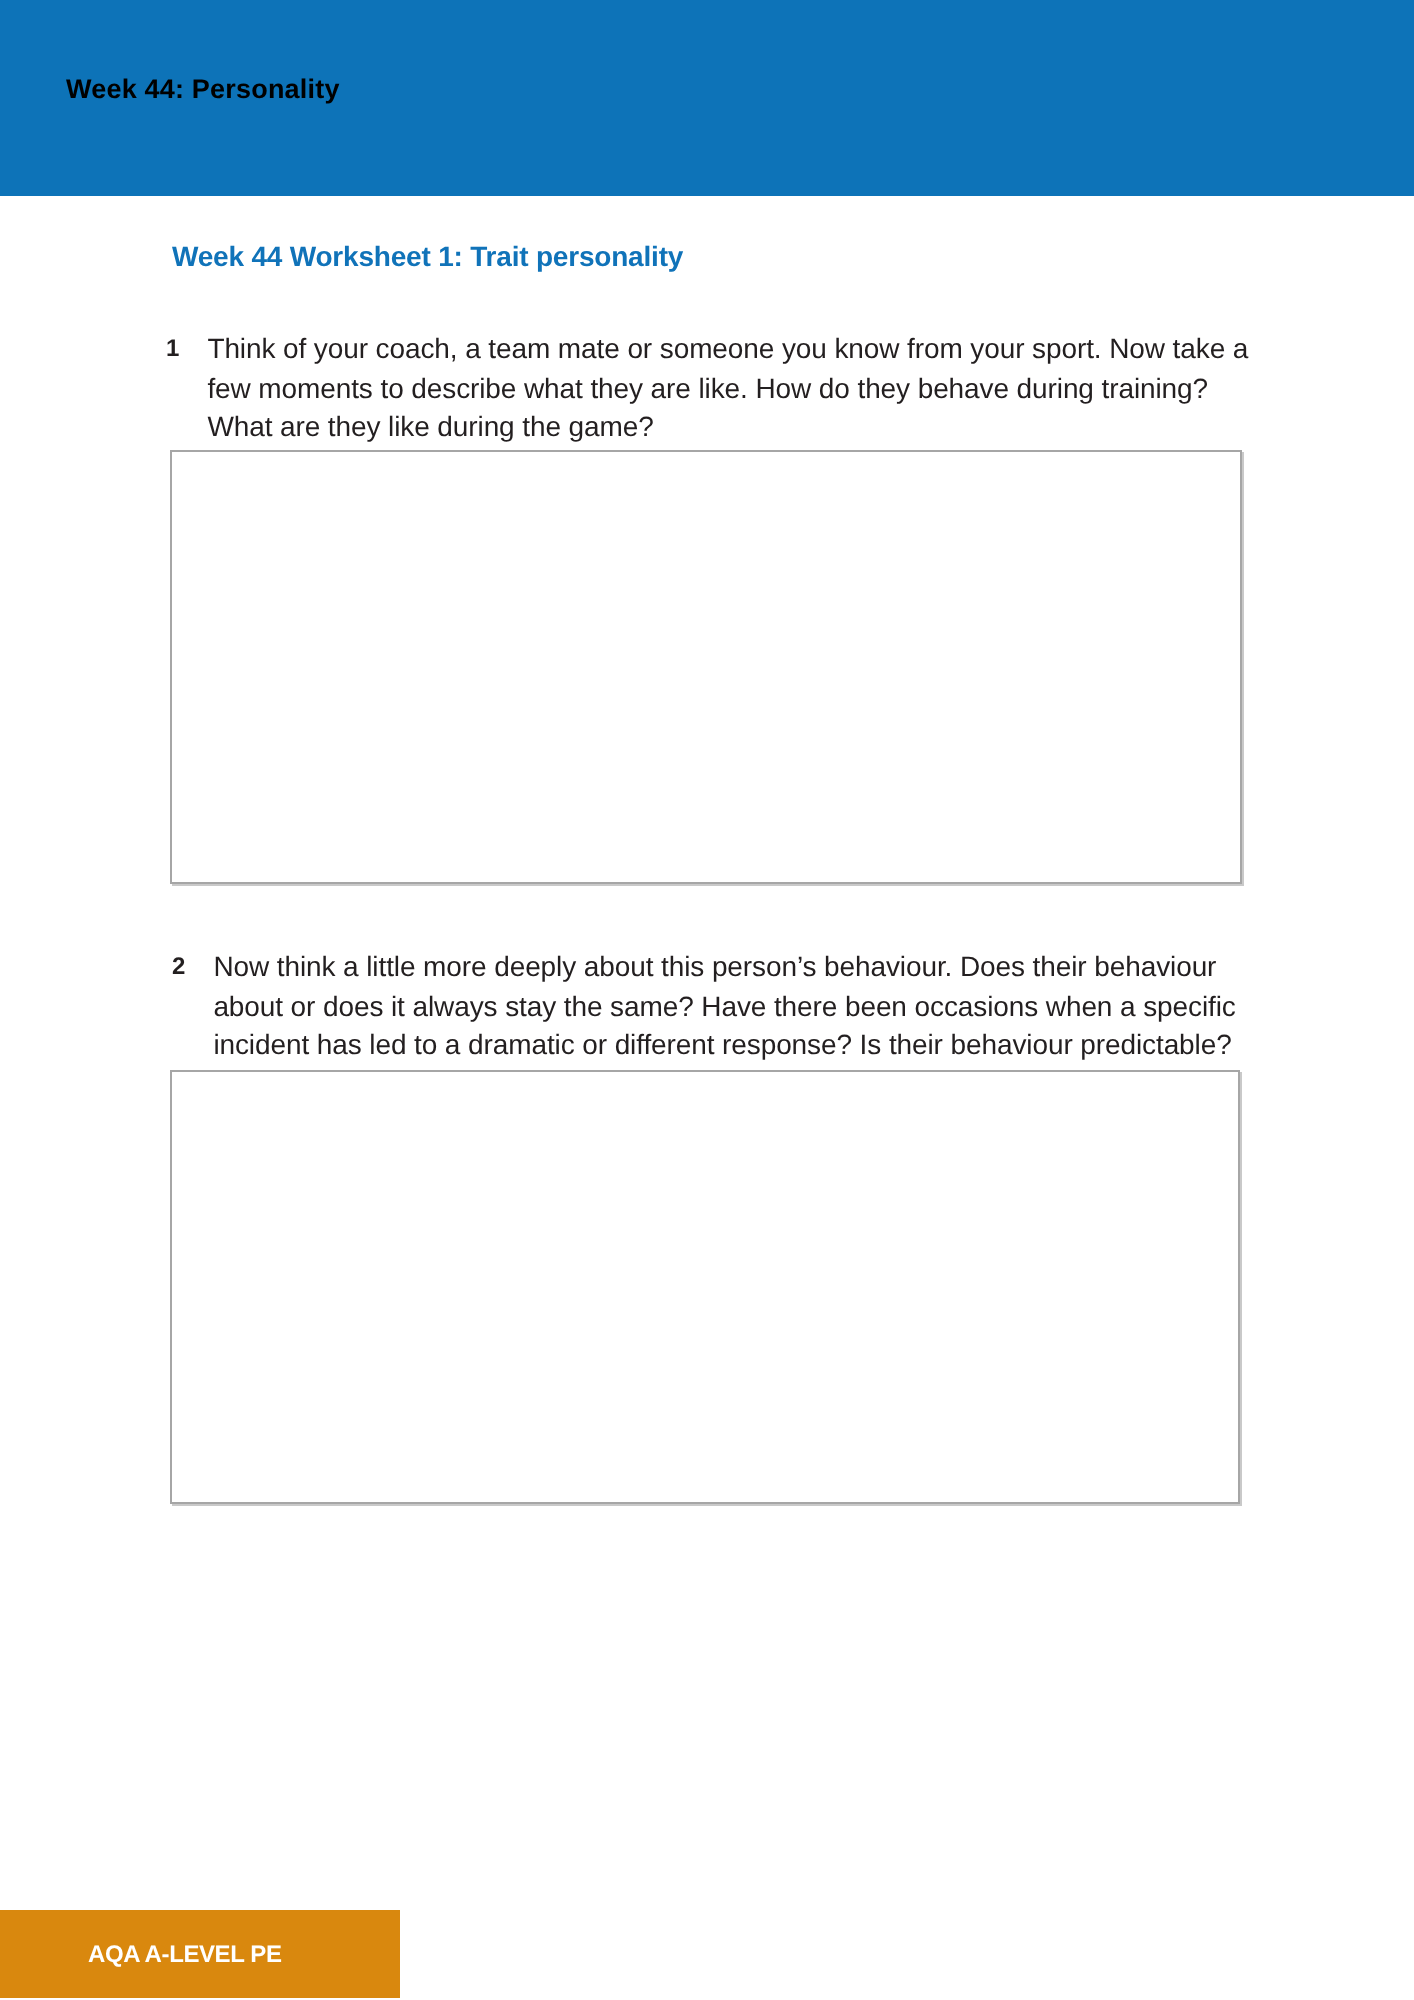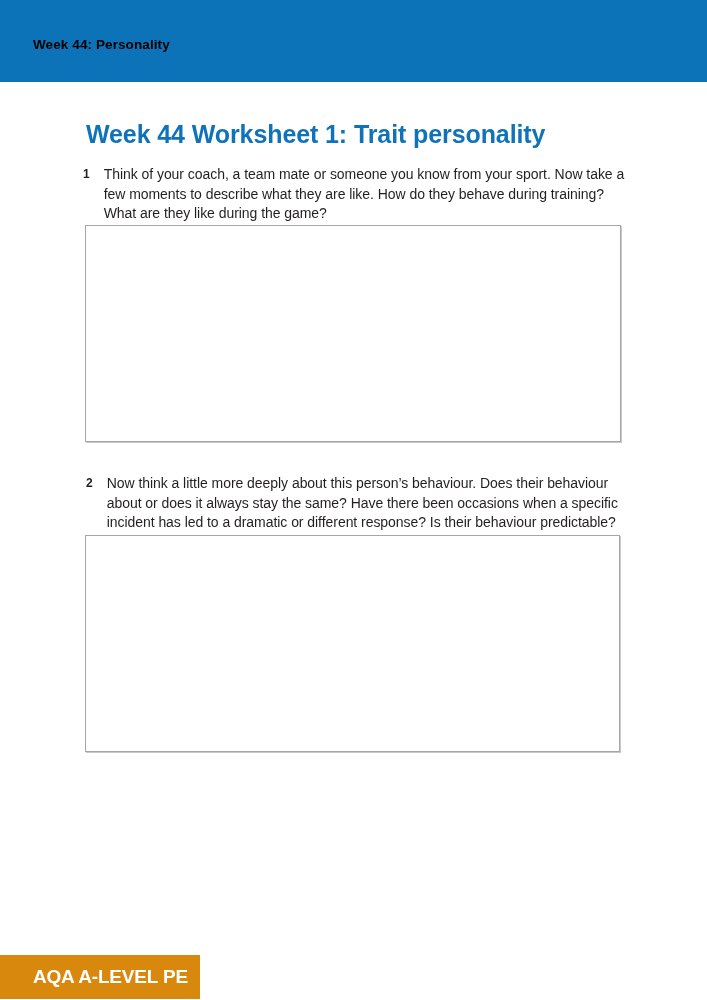--- a/index.html
+++ b/index.html
@@ -14,21 +14,21 @@
     overflow: hidden;
     position: relative;
   }
 
   
   .header-banner {
     position: absolute;
     left: 0;
     top: 0;
     width: 707px;
-    height: 82px;
+    height: 98px;
     background: #0d73b8;
   }
   .header-title {
     position: absolute;
     left: 33px;
     top: 37px;
     font-size: 13.5px;
     font-weight: bold;
     color: #000000;
     letter-spacing: 0.1px;
@@ -41,21 +41,21 @@
     left: 0;
     top: 82px;
     width: 707px;
     height: 858px;
   }
 
   .worksheet-title {
     position: absolute;
     left: 86px;
     top: 38px;
-    font-size: 25px;
+    font-size: 14px;
     font-weight: bold;
     color: #1073b9;
     letter-spacing: -0.1px;
     white-space: nowrap;
   }
 
   
   .question {
     position: absolute;
     display: flex;
@@ -113,22 +113,22 @@
     position: absolute;
     left: 0;
     top: 15px;
     width: 200px;
     height: 44px;
     background: #d9880e;
     display: flex;
     align-items: center;
   }
   .footer-badge-label {
-    padding-left: 33px;
-    font-size: 19px;
+    padding-left: 44px;
+    font-size: 12px;
     font-weight: bold;
     color: #ffffff;
     letter-spacing: -0.2px;
     white-space: nowrap;
   }
 </style>
 </head>
 <body>
 
 <div class="header-banner">

